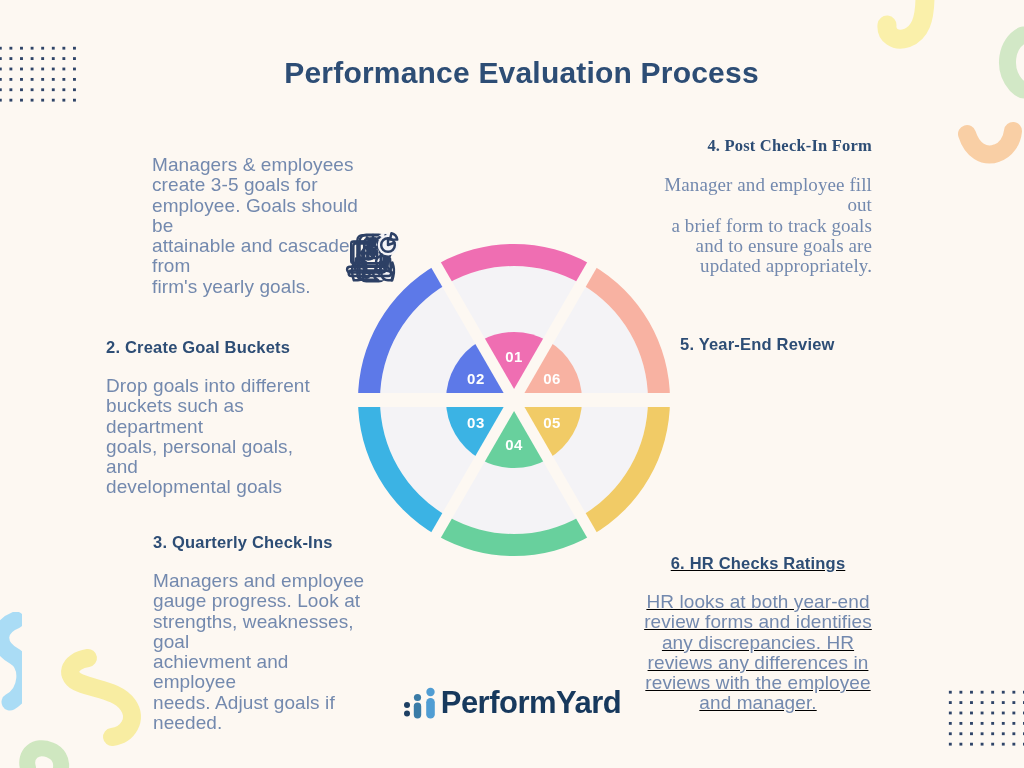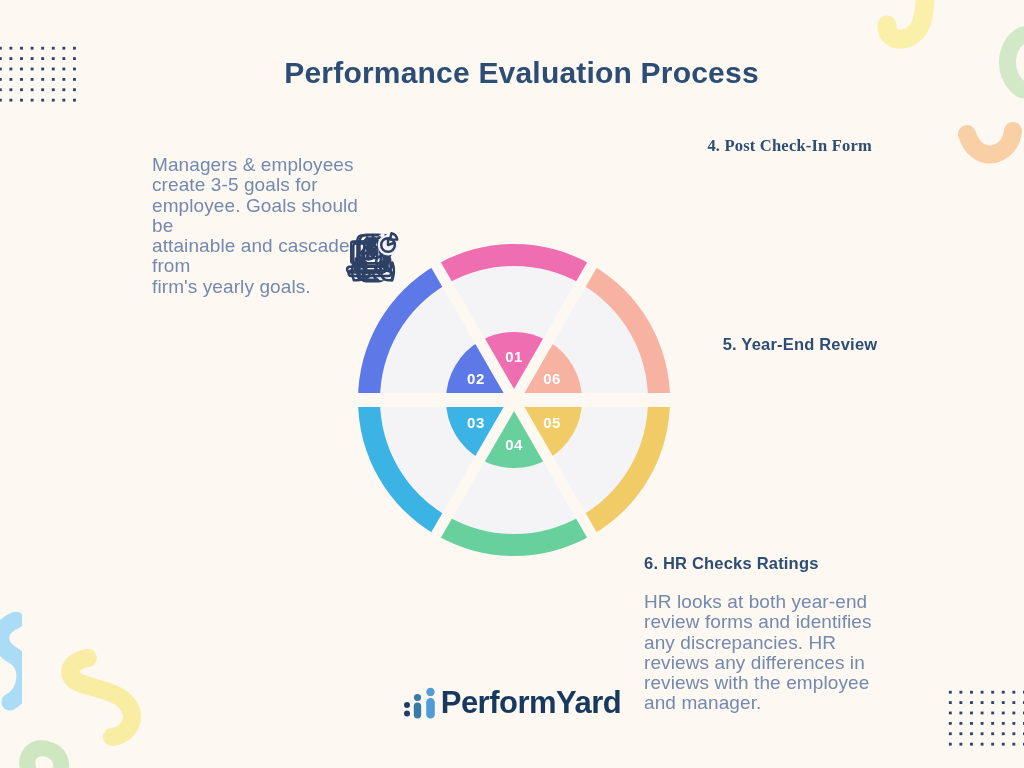--- a/index.html
+++ b/index.html
@@ -12,22 +12,22 @@
          font-size:30px;font-weight:700;color:#2d4d75;letter-spacing:.2px;padding-left:19px;}
 
   
   .step h2{margin:0;font-size:16.5px;font-weight:700;color:#2d4d75;letter-spacing:.2px;}
   .step p{margin:19px 0 0;font-size:19px;line-height:20.3px;color:#7389ae;
           white-space:pre-line;letter-spacing:.1px;}
   .s1{left:152px;top:136px;width:215px;}
   .s2{left:106px;top:338px;width:215px;}
   .s3{left:153px;top:533px;width:215px;}
   .s4{right:152px;top:136px;width:230px;text-align:right;font-family:Liberation Serif, serif;}
-  .s5{right:104px;top:335px;width:240px;text-align:center;}
-  .s6{right:152px;top:554px;width:228px;text-align:left;}
+  .s5{right:104px;top:335px;width:240px;text-align:left;}
+  .s6{right:152px;top:554px;width:228px;text-align:center;text-decoration:underline;}
 
   
   .wheel{left:344px;top:230px;width:340px;height:340px;}
   .wheel svg{position:absolute;left:0;top:0;}
   .slice{fill:#f4f3f6;}
   .stripe{fill:#fdf8f2;}
   .num{font:700 15px "Liberation Sans",sans-serif;fill:#ffffff;
        text-anchor:middle;dominant-baseline:central;letter-spacing:.5px;}
   .icon{position:absolute;width:58px;height:58px;}
   .icon path,.icon rect,.icon circle{stroke:#2d4065;stroke-width:2.4;fill:none;
@@ -79,22 +79,42 @@
 
   <h1 class="abs title">Performance Evaluation Process</h1>
 
   <section class="abs step s1">
     <p>Managers &amp; employees
 create 3-5 goals for
 employee. Goals should be
 attainable and cascade from
 firm's yearly goals.</p>
   </section>
+  <section class="abs step s2">
+    <h2>2. Create Goal Buckets</h2>
+    <p>Drop goals into different
+buckets such as department
+goals, personal goals, and
+developmental goals</p>
+  </section>
+  <section class="abs step s3">
+    <h2>3. Quarterly Check-Ins</h2>
+    <p>Managers and employee
+gauge progress. Look at
+strengths, weaknesses, goal
+achievment and employee
+needs. Adjust goals if
+needed.</p>
+  </section>
   <section class="abs step s4">
     <h2>4. Post Check-In Form</h2>
+    <p>Manager and employee fill out
+a brief form to track goals
+and to ensure goals are
+updated appropriately.</p>
   </section>
   <section class="abs step s5">
     <h2>5. Year-End Review</h2>
   </section>
   <section class="abs step s6">
     <h2>6. HR Checks Ratings</h2>
     <p>HR looks at both year-end
 review forms and identifies
 any discrepancies. HR
 reviews any differences in

